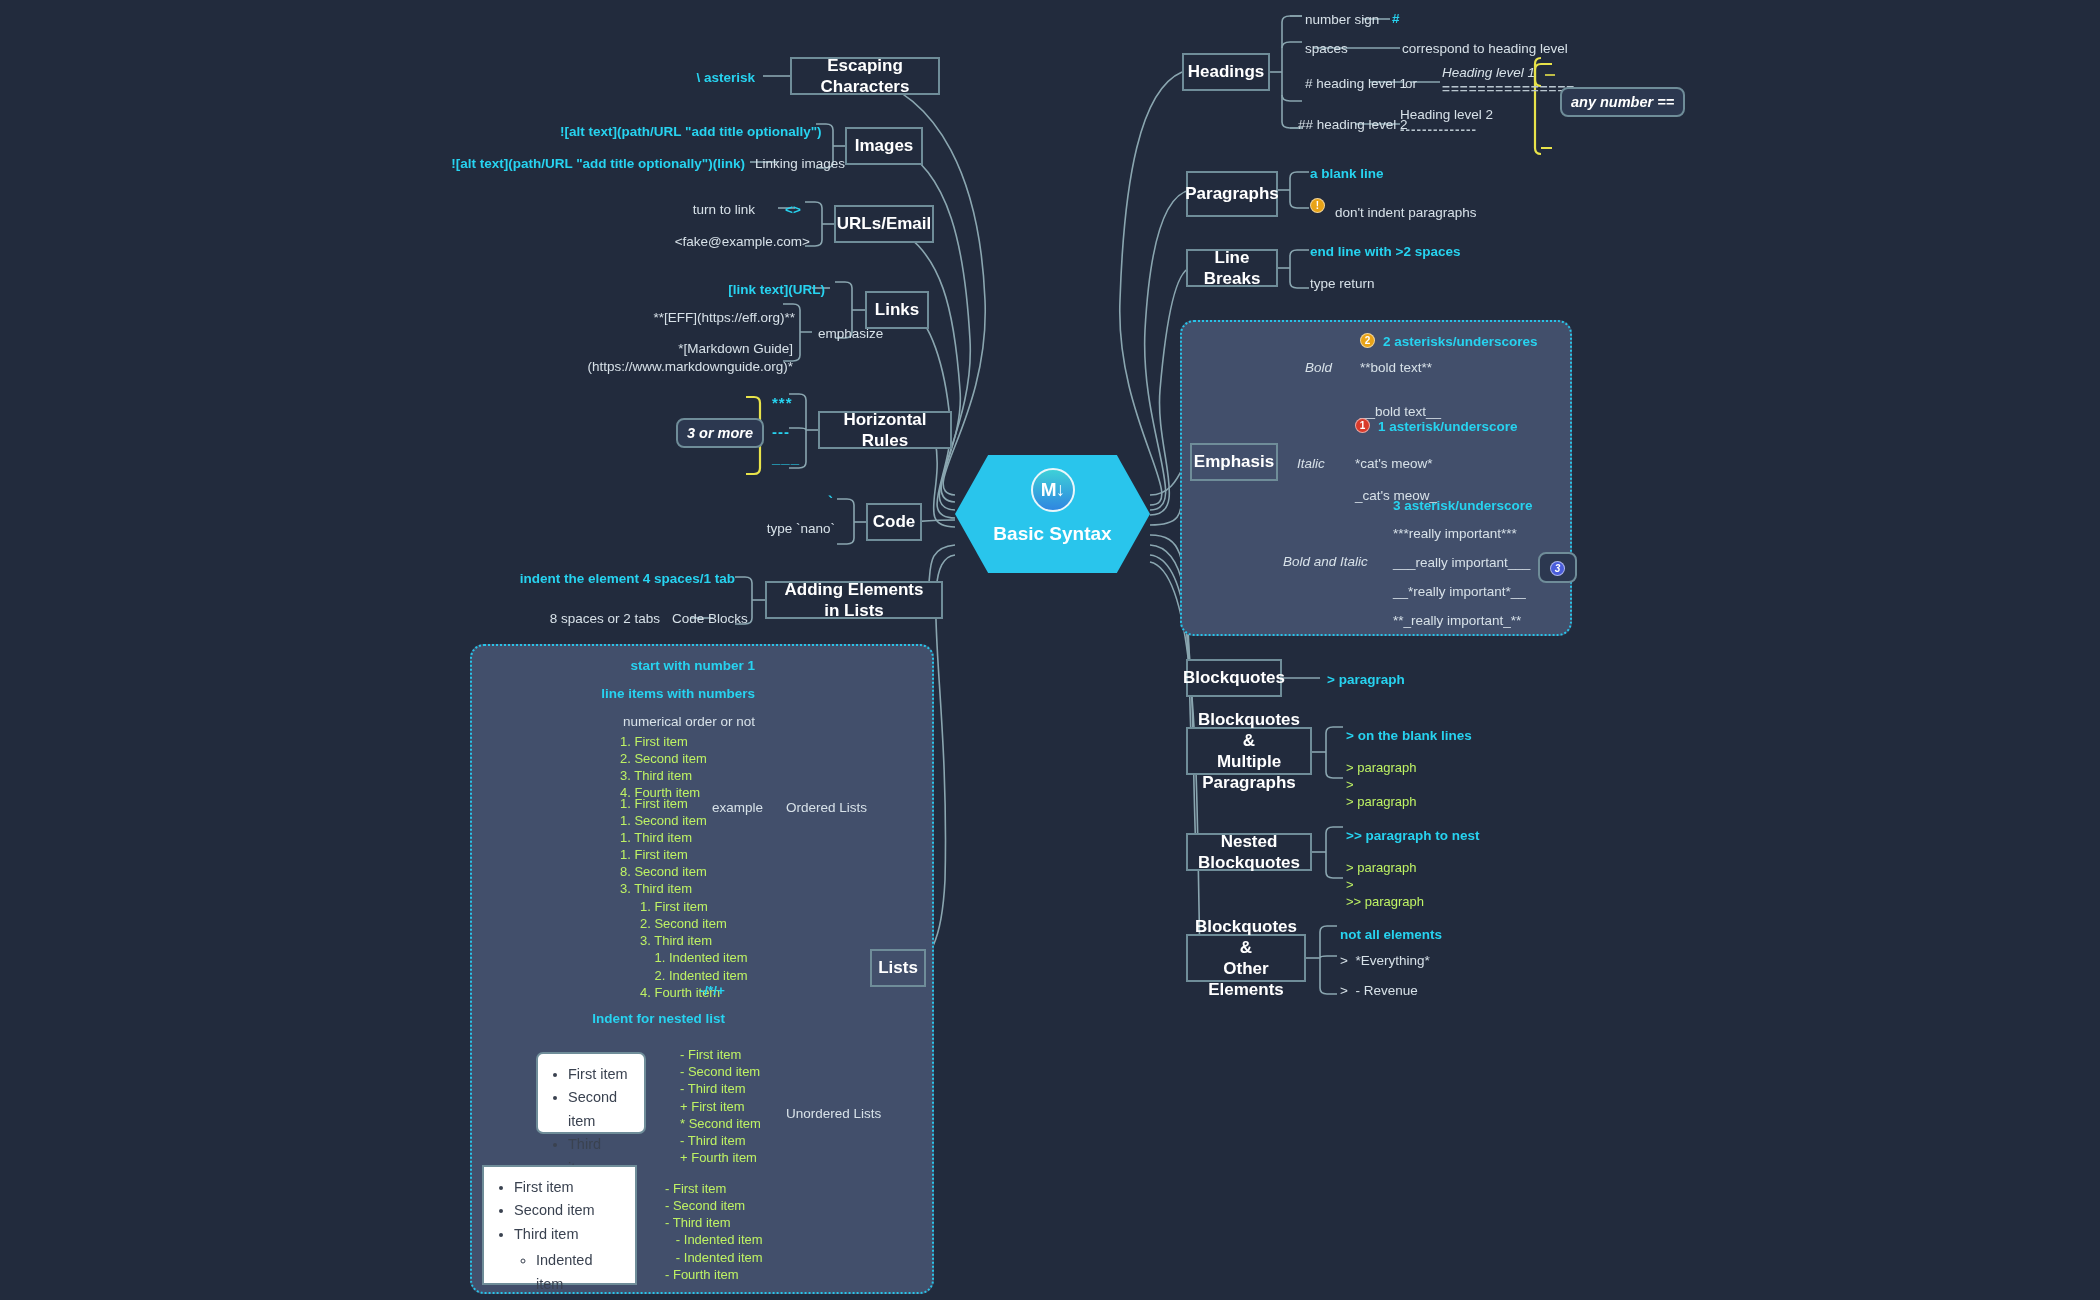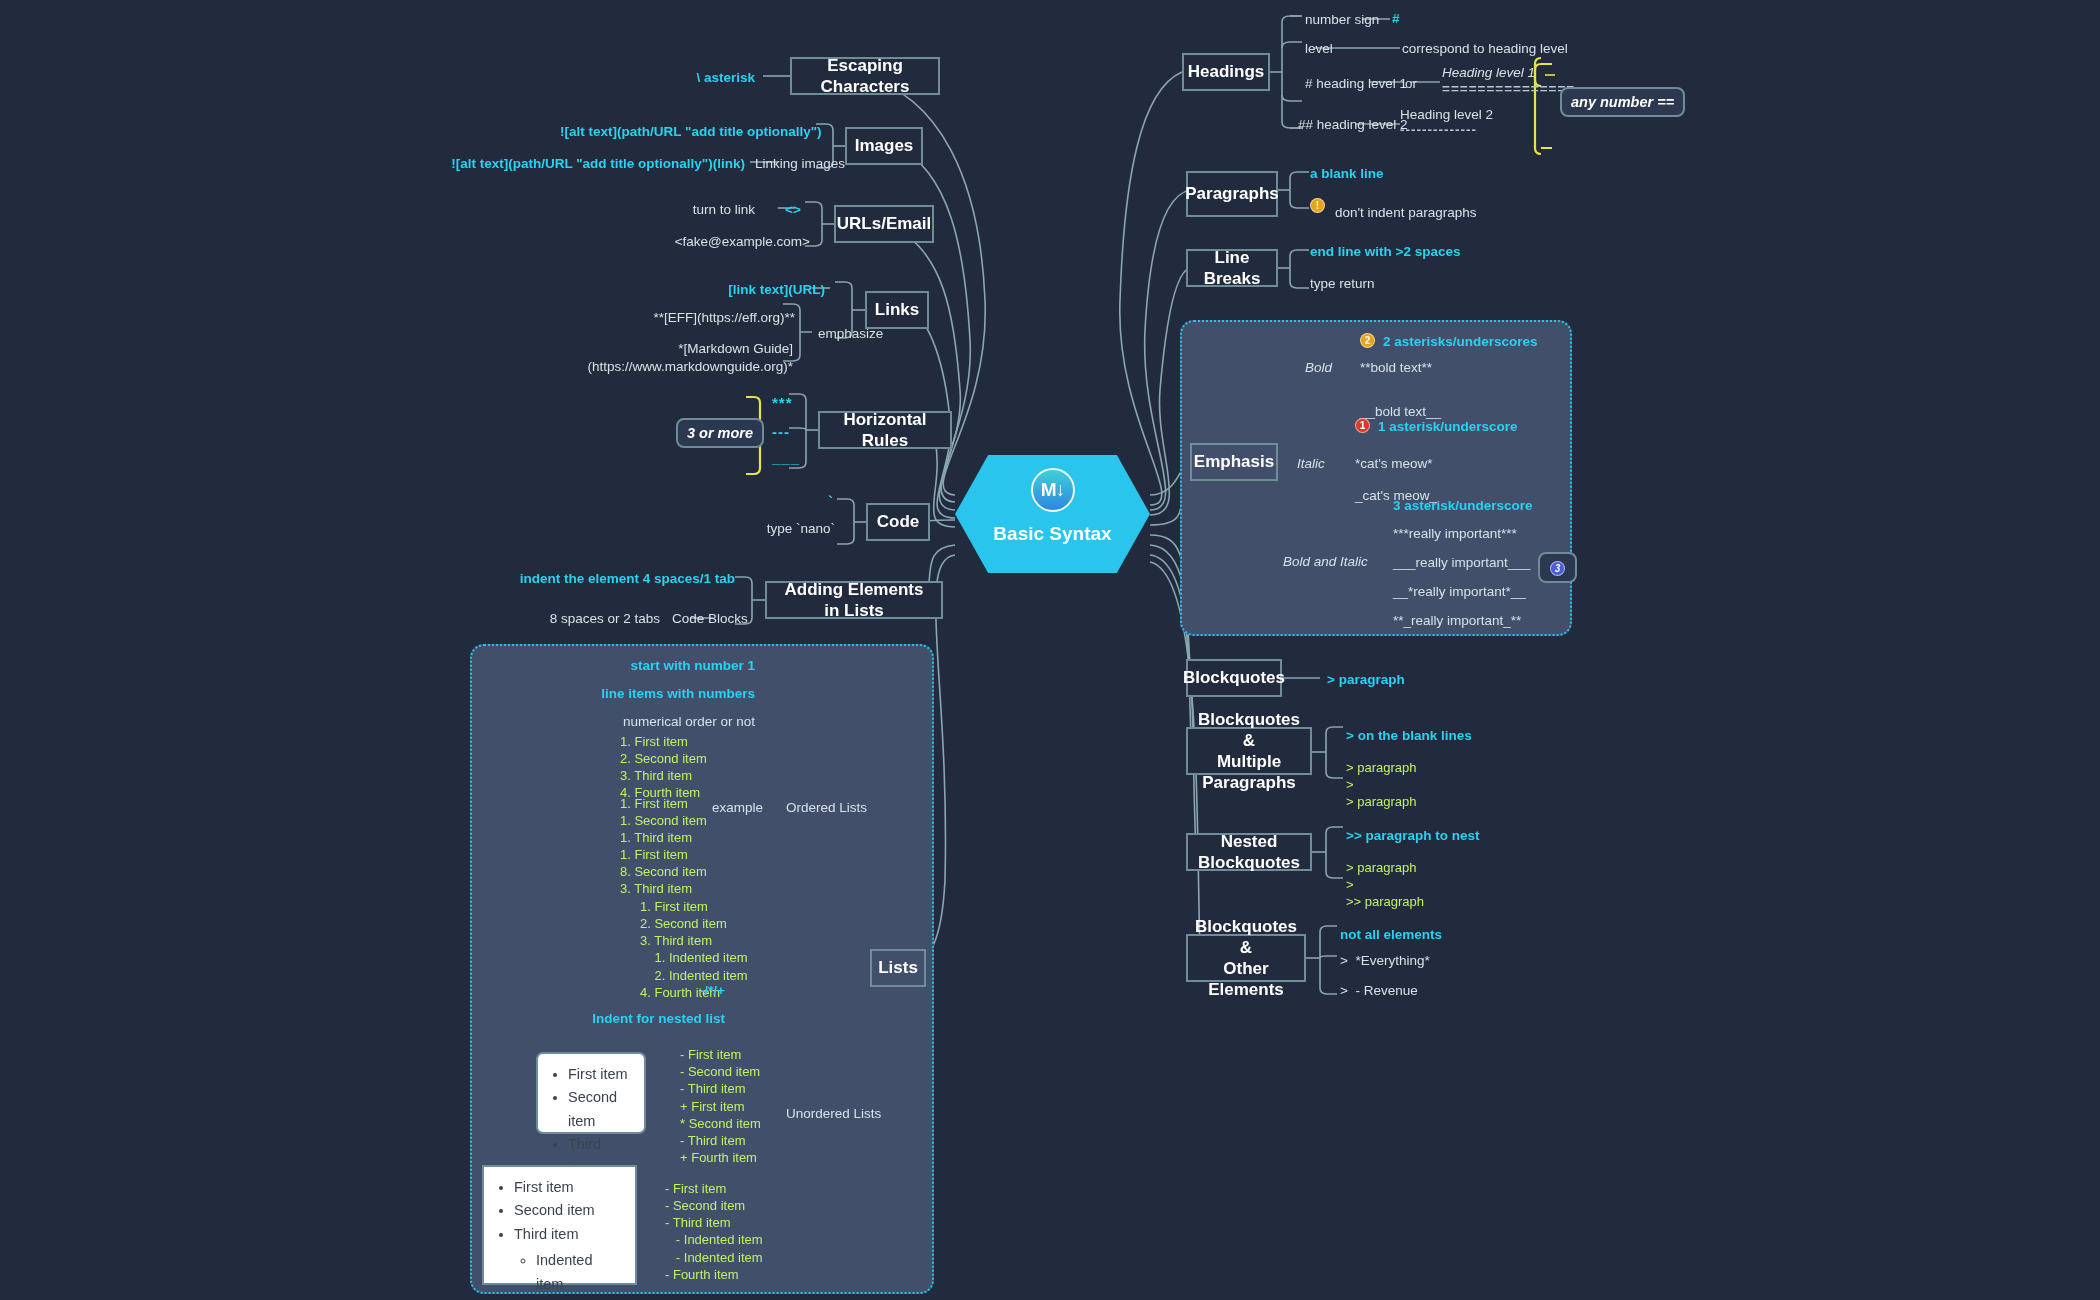--- a/index.html
+++ b/index.html
@@ -272,21 +272,21 @@
   </div>
 
   <div class="panel" id="panel-emphasis"></div>
   <div class="panel" id="panel-lists"></div>
 
   <div class="topic" style="left:1182px;top:53px;width:88px;height:38px;">
       <span>Headings</span>
     </div>
   <div class="lf" style="left:1305px;top:11px;">number sign</div>
   <div class="lf cy" style="left:1392px;top:10px;">#</div>
-  <div class="lf" style="left:1305px;top:40px;">level</div>
+  <div class="lf" style="left:1305px;top:40px;">spaces</div>
   <div class="lf" style="left:1402px;top:40px;">correspond to heading level</div>
   <div class="lf" style="left:1305px;top:75px;"># heading level 1</div>
   <div class="lf" style="left:1405px;top:75px;">or</div>
   <div class="lf" style="left:1442px;top:64px;font-style:italic;">Heading level 1</div>
   <div class="lf" style="left:1442px;top:80px;letter-spacing:1px;font-weight:bold;color:#b9c6cf;">===============</div>
   <div class="lf" style="left:1298px;top:116px;">## heading level 2</div>
   <div class="lf" style="left:1400px;top:106px;">Heading level 2</div>
   <div class="lf" style="left:1400px;top:121px;letter-spacing:1px;font-weight:bold;color:#b9c6cf;">--------------</div>
   <div class="callout" style="left:1560px;top:87px;">any number ==</div>
 
@@ -387,21 +387,21 @@
   <div class="lf wrap r" style="left:545px;top:340px;width:248px;">*[Markdown Guide](https://www.markdownguide.org)*</div>
 
   <div class="topic" style="left:818px;top:411px;width:134px;height:38px;">
       <span>Horizontal Rules</span>
     </div>
   <div class="lf cy" style="left:772px;top:393px;font-size:15px;letter-spacing:1px;">***</div>
   <div class="lf cy" style="left:772px;top:422px;font-size:15px;letter-spacing:1px;">---</div>
   <div class="lf cy" style="left:772px;top:448px;font-size:15px;letter-spacing:1px;">___</div>
   <div class="callout" style="left:676px;top:418px;">3 or more</div>
 
-  <div class="topic" style="left:866px;top:503px;width:64px;height:38px;">
+  <div class="topic" style="left:866px;top:503px;width:56px;height:38px;">
       <span>Code</span>
     </div>
   <div class="lf cy" style="left:828px;top:492px;font-size:15px;">`</div>
   <div class="lf r" style="left:730px;top:520px;width:105px;">type `nano`</div>
 
   <div class="topic" style="left:765px;top:581px;width:178px;height:38px;">
       <span>Adding Elements in Lists</span>
     </div>
   <div class="lf cy r" style="left:510px;top:570px;width:225px;">indent the element 4 spaces/1 tab</div>
   <div class="lf" style="left:672px;top:610px;">Code Blocks</div>

